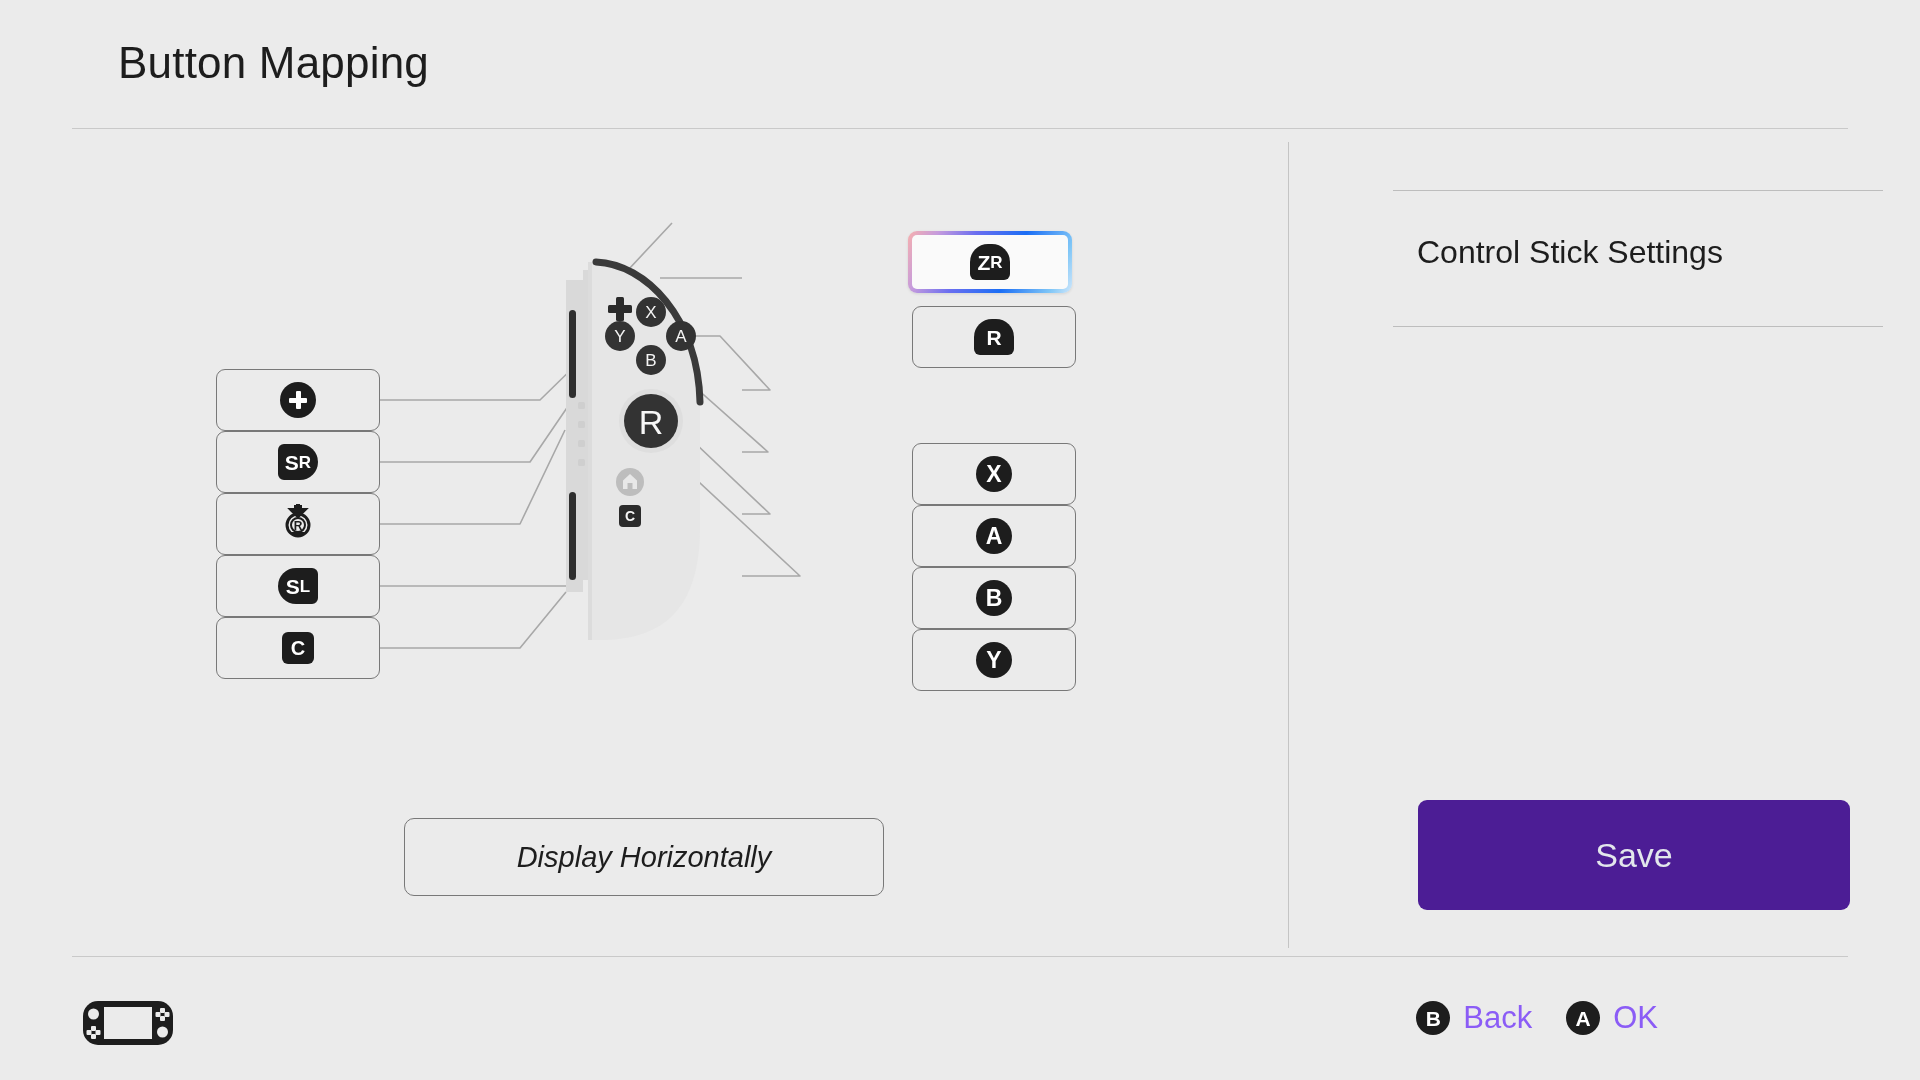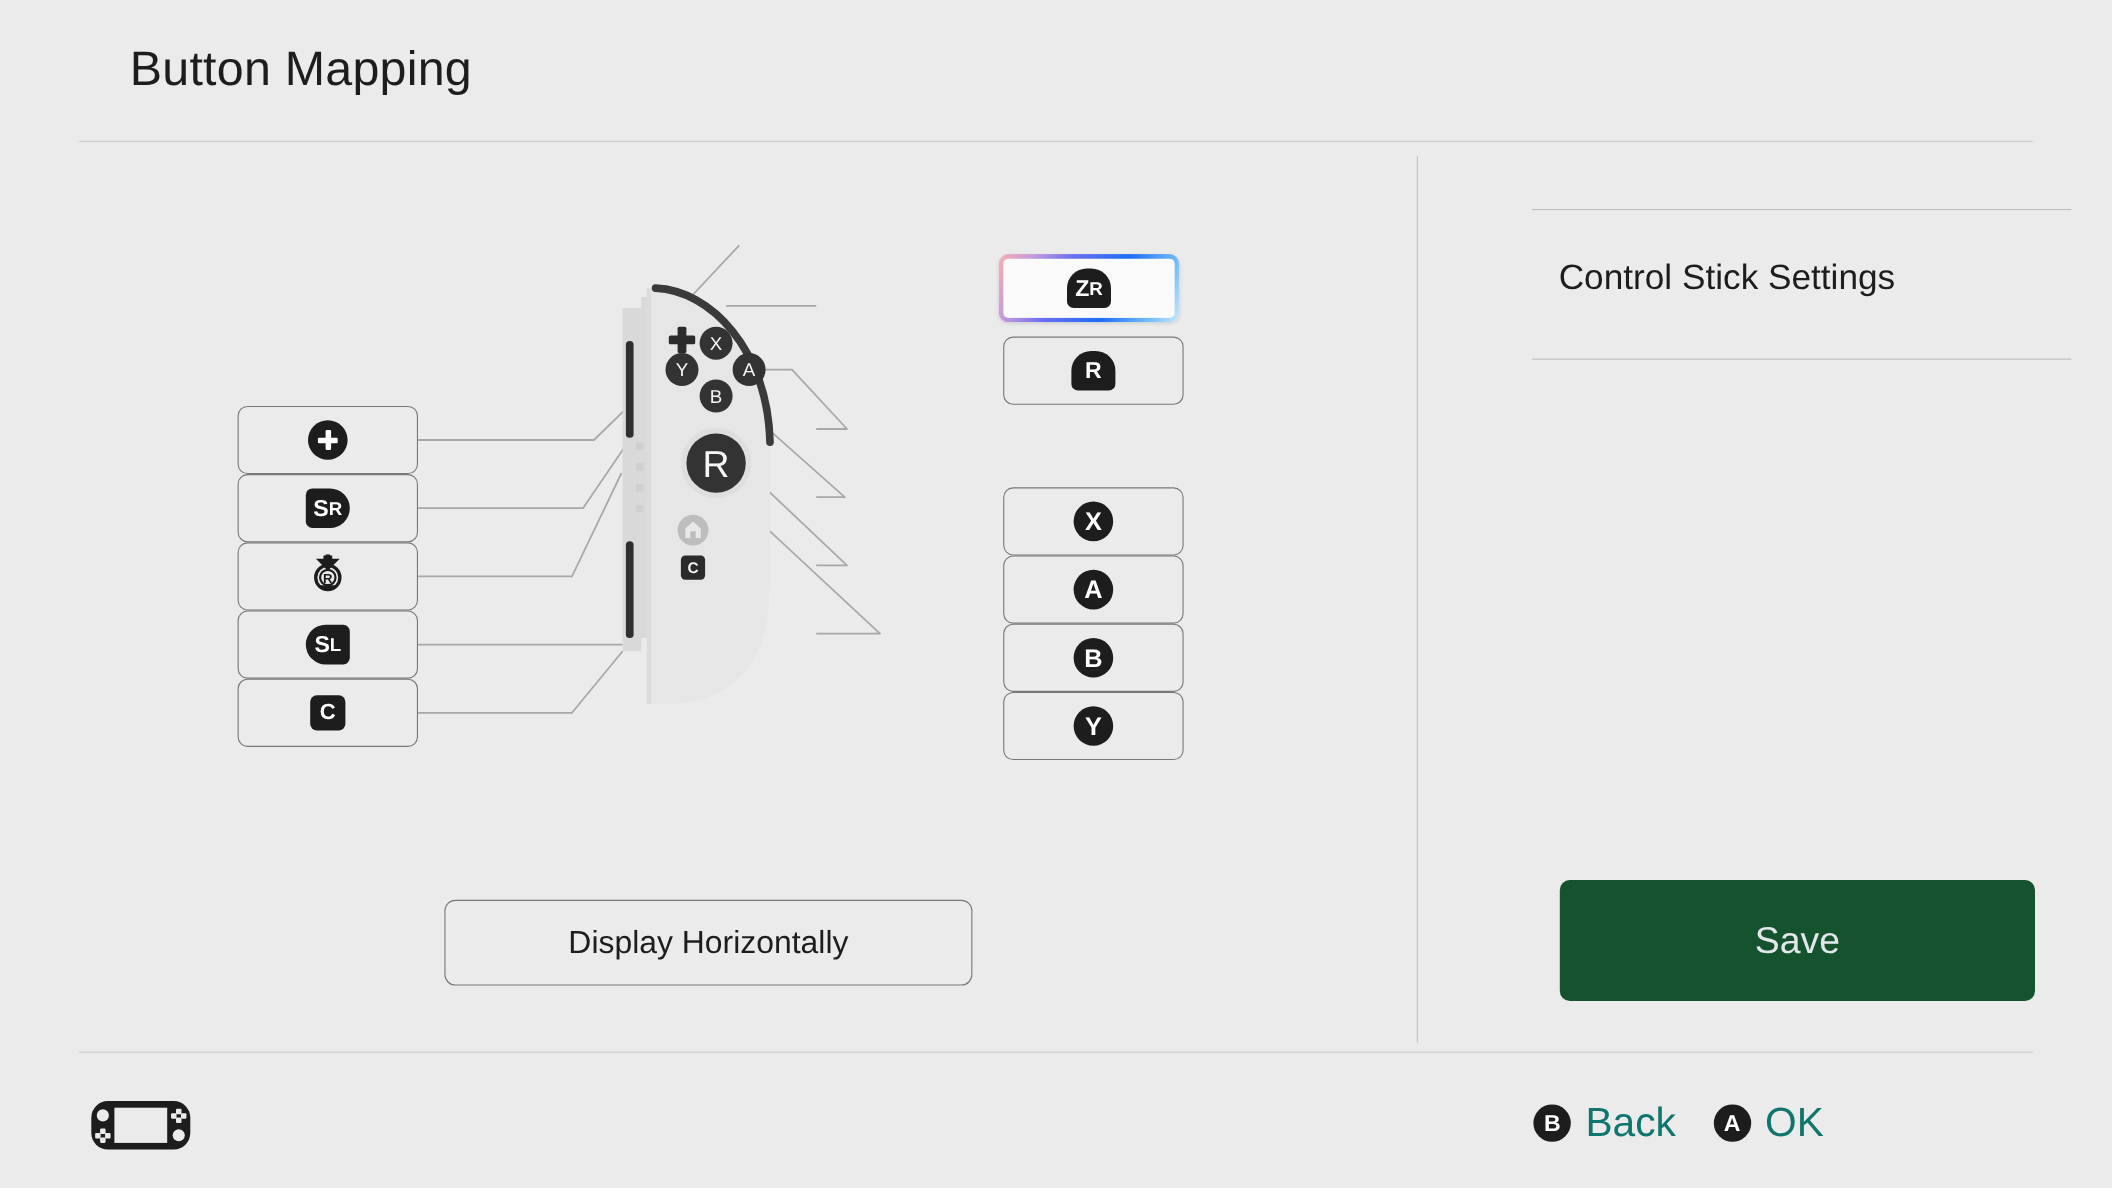--- a/index.html
+++ b/index.html
@@ -27,21 +27,21 @@
   .footer-rule {
     position: absolute; left: 72px; top: 956px; width: 1776px; height: 1px;
     background: #c9c9c9;
   }
   .console-icon { position: absolute; left: 82px; top: 1000px; }
   .footer-hints {
     position: absolute; right: 90px; top: 1000px;
     display: flex; align-items: center; gap: 34px;
   }
   .hint { display: flex; align-items: center; gap: 13px; }
-  .hint-label { font-size: 37px; color: #0f766e; }
+  .hint-label { font-size: 31px; color: #8b5cf6; }
   .btn-glyph {
     width: 34px; height: 34px; border-radius: 50%;
     background: #1d1d1d; color: #fff;
     display: flex; align-items: center; justify-content: center;
     font-size: 21px; font-weight: 700; line-height: 1;
   }
 
   
   .v-divider {
     position: absolute; left: 1288px; top: 142px; width: 1px; height: 806px;
@@ -109,36 +109,37 @@
   
   .display-btn {
     position: absolute; left: 404px; top: 818px;
     width: 480px; height: 78px;
     border: 1px solid #787878; border-radius: 10px;
     background: #ebebeb; color: #1d1d1d;
     font-family: "Liberation Sans", sans-serif;
     font-size: 29px;
     display: flex; align-items: center; justify-content: center;
     cursor: pointer;
+    font-style: italic;
   }
 
   
   .right-panel { position: absolute; left: 1361px; top: 140px; width: 632px; height: 816px; padding-left: 18px; }
   .panel-rule { position: absolute; left: 32px; width: 490px; height: 1px; background: #bdbdbd; }
   .panel-rule.top { top: 50px; }
   .panel-rule.bottom { top: 186px; }
   .panel-item {
     position: absolute; left: 56px; top: 94px;
     font-size: 32px; color: #1d1d1d; white-space: nowrap;
   }
   .save-btn {
     position: absolute; left: 57px; top: 660px;
     width: 432px; height: 110px;
     border: none; border-radius: 9px;
-    background: #14532d; color: #e3e7ec;
+    background: #4c1d95; color: #e3e7ec;
     font-family: "Liberation Sans", sans-serif;
     font-size: 34px;
     display: flex; align-items: center; justify-content: center;
     cursor: default;
   }
 </style>
 </head>
 <body>
 
 <div class="screen">

